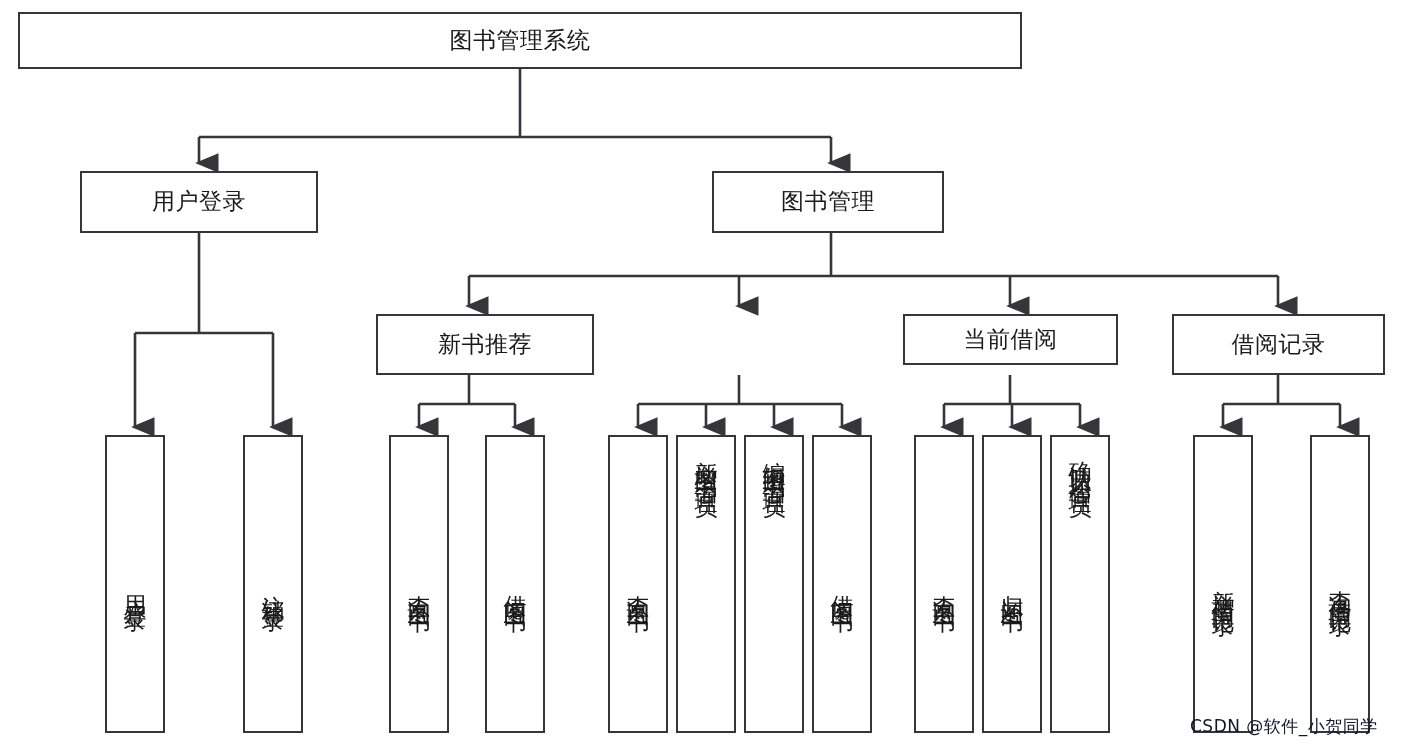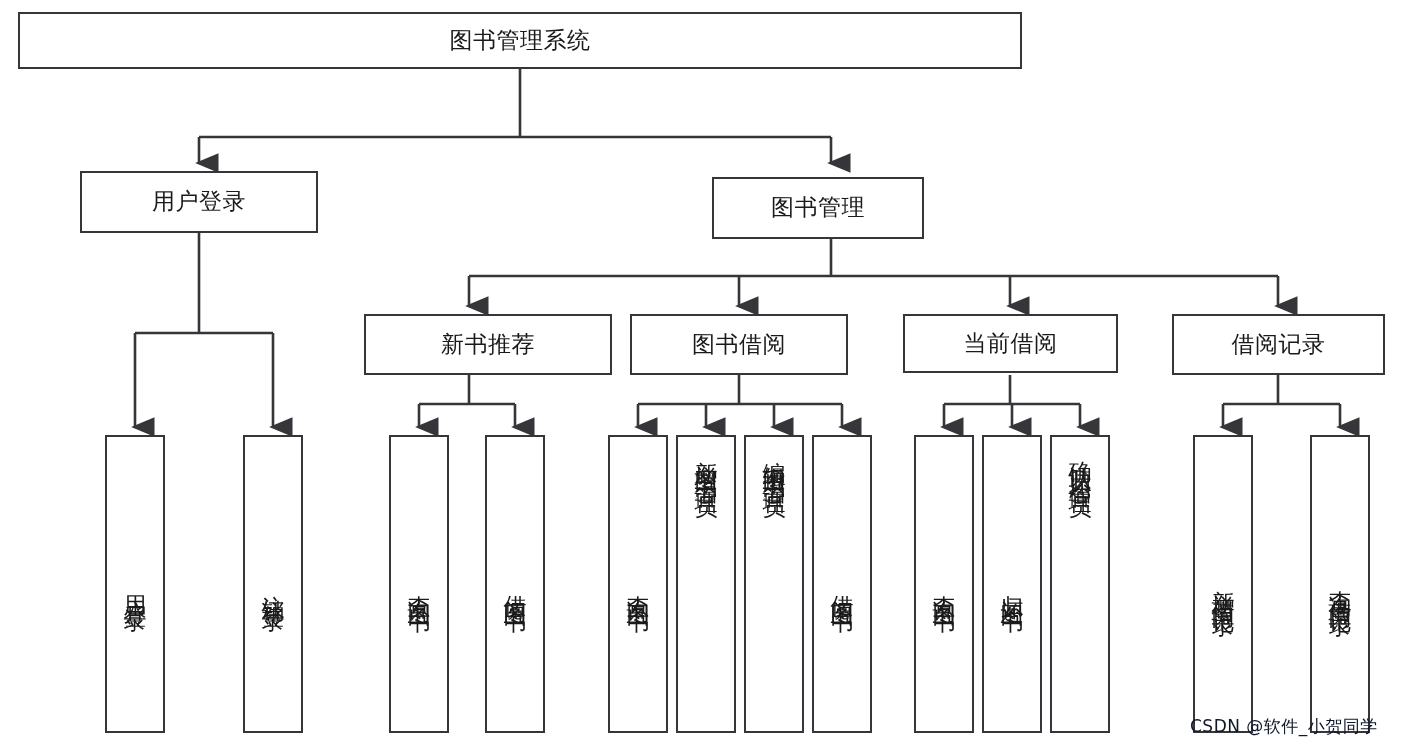--- a/index.html
+++ b/index.html
@@ -125,31 +125,28 @@
     </g>
   </svg>
 
   <div class="node-box" id="node-root" style="left: 18px; top: 12px; width: 1004px; height: 57px;">
     <span class="node-label-h">图书管理系统</span>
   </div>
 
   <div class="node-box" id="node-l2-0" style="left: 80px; top: 171px; width: 238px; height: 62px;">
     <span class="node-label-h">用户登录</span>
   </div>
-  <div class="node-box" id="node-l2-1" style="left: 712px; top: 177px; width: 212px; height: 62px;">
+  <div class="node-box" id="node-l2-1" style="left: 712px; top: 171px; width: 232px; height: 62px;">
     <span class="node-label-h">图书管理</span>
   </div>
 
-  <div class="node-box" id="node-l3-0" style="left: 364px; top: 314px; width: 248px; height: 61px;">
+  <div class="node-box" id="node-l3-0" style="left: 376px; top: 314px; width: 218px; height: 61px;">
     <span class="node-label-h">新书推荐</span>
   </div>
-  <div class="node-box" id="node-l3-1" style="left: 630px; top: 314px; width: 218px; height: 61px;">
-    <span class="node-label-h">图书借阅</span>
-  </div>
-  <div class="node-box" id="node-l3-2" style="left: 903px; top: 314px; width: 215px; height: 59px;">
+  <div class="node-box" id="node-l3-2" style="left: 903px; top: 314px; width: 215px; height: 51px;">
     <span class="node-label-h">当前借阅</span>
   </div>
   <div class="node-box" id="node-l3-3" style="left: 1172px; top: 314px; width: 213px; height: 61px;">
     <span class="node-label-h">借阅记录</span>
   </div>
 
   <div class="leaf-box center" id="leaf-0" style="left: 105px; top: 435px; width: 60px; height: 298px;">
     <span class="node-label-v">用户登录</span>
   </div>
   <div class="leaf-box center" id="leaf-1" style="left: 243px; top: 435px; width: 60px; height: 298px;">

